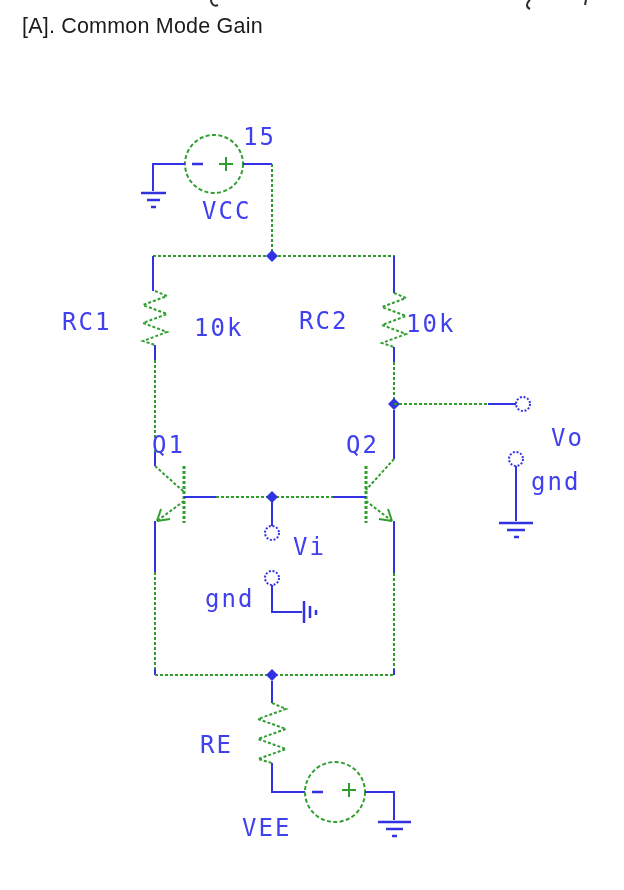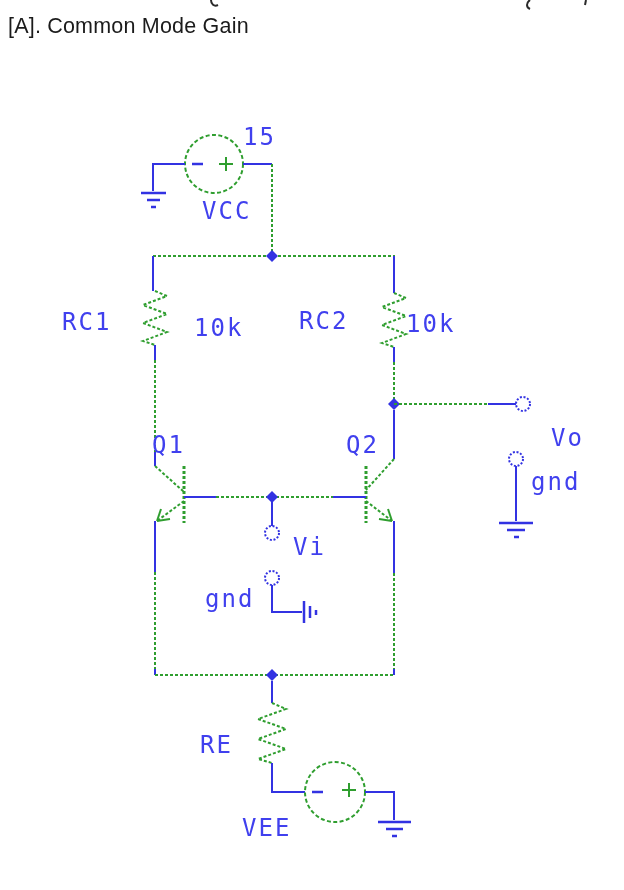--- a/index.html
+++ b/index.html
@@ -1,18 +1,18 @@
 <!DOCTYPE html>
 <html style="--wire: #2f9e2f; --pin: #3232e2; --label: #4040ee; --title_text: #1b1b1b;"><head>
 <meta charset="utf-8">
 <style>
   html,body{margin:0;padding:0;background:#fff;}
   .page{position:relative;width:624px;height:890px;background:#ffffff;overflow:hidden;
         font-family:"Liberation Sans",sans-serif;}
-  .title{position:absolute;left:8px;top:14px;font-size:21.5px;color:var(--title_text,#1b1b1b);
+  .title{position:absolute;left:22px;top:14px;font-size:21.5px;color:var(--title_text,#1b1b1b);
          letter-spacing:0.2px;white-space:nowrap;}
   svg{position:absolute;left:0;top:0;}
   .gw{stroke:var(--wire,#2f9e2f);stroke-width:2;fill:none;stroke-dasharray:3 2;}
   .gsym{stroke:var(--wire,#2f9e2f);stroke-width:2;fill:none;stroke-dasharray:3 2;}
   .bar{stroke:var(--wire,#2f9e2f);stroke-width:3;fill:none;stroke-dasharray:3 2;}
   .bw{stroke:var(--pin,#3232e2);stroke-width:2;fill:none;}
   .bt{stroke:var(--pin,#3232e2);stroke-width:2.5;fill:none;}
   .term{fill:#ffffff;stroke:var(--pin,#3232e2);stroke-width:2;stroke-dasharray:2 1.7;}
   .src{fill:none;stroke:var(--wire,#2f9e2f);stroke-width:2;stroke-dasharray:4 2.4;}
   .jd{fill:var(--pin,#3232e2);stroke:none;}

